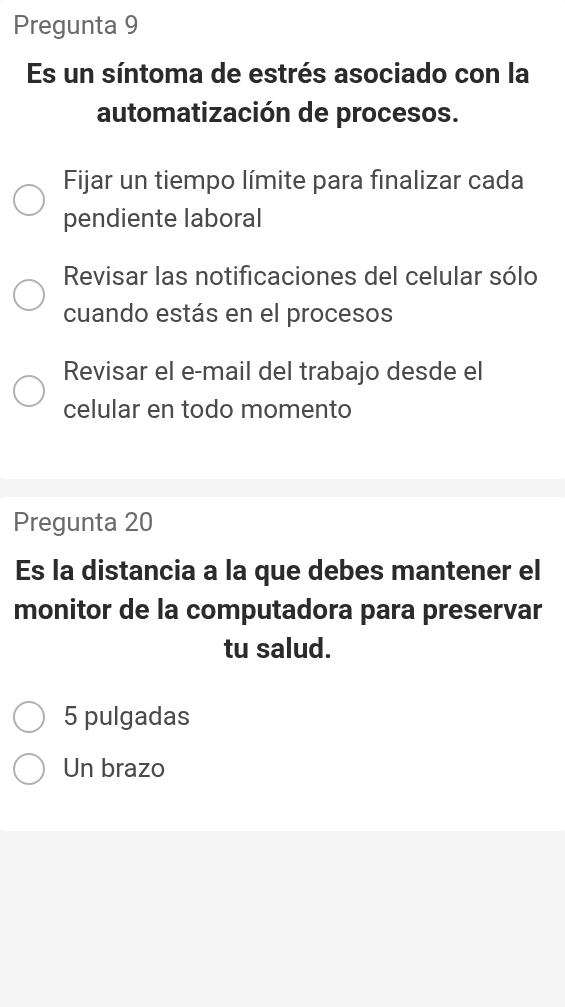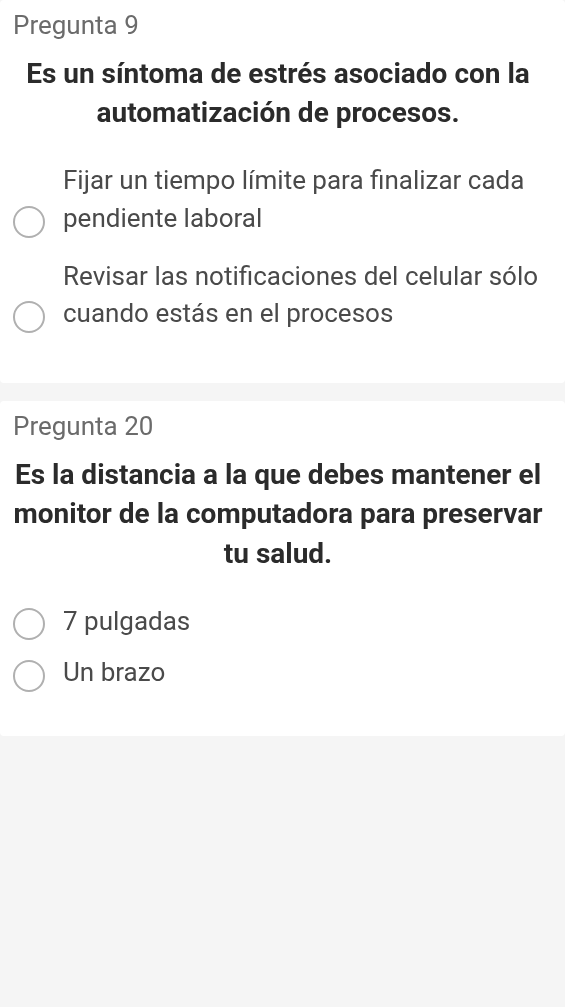--- a/index.html
+++ b/index.html
@@ -31,21 +31,21 @@
   .question-text {
     font-size: 28px;
     font-weight: 700;
     color: #2b2b2b;
     line-height: 1.4;
     margin-bottom: 30px;
     text-align: center;
   }
   .option-row {
     display: flex;
-    align-items: flex-end;
+    align-items: center;
     gap: 18px;
     margin-bottom: 20px;
     cursor: pointer;
   }
   .option-row.compact {
     margin-bottom: 14px;
   }
   .radio {
     flex-shrink: 0;
     width: 32px;
@@ -69,27 +69,31 @@
   <div class="question-text">Es un síntoma de estrés asociado con la automatización de procesos.</div>
 
   <div class="option-row">
     <div class="radio"></div>
     <div class="option-label">Fijar un tiempo límite para finalizar cada pendiente laboral</div>
   </div>
   <div class="option-row">
     <div class="radio"></div>
     <div class="option-label">Revisar las notificaciones del celular sólo cuando estás en el procesos</div>
   </div>
+  <div class="option-row">
+    <div class="radio"></div>
+    <div class="option-label">Revisar el e-mail del trabajo desde el celular en todo momento</div>
+  </div>
 </div>
 
 <div class="question-card">
   <div class="question-number">Pregunta 20</div>
   <div class="question-text">Es la distancia a la que debes mantener el monitor de la computadora para preservar tu salud.</div>
 
   <div class="option-row compact">
     <div class="radio"></div>
-    <div class="option-label">7 pulgadas</div>
+    <div class="option-label">5 pulgadas</div>
   </div>
   <div class="option-row compact">
     <div class="radio"></div>
     <div class="option-label">Un brazo</div>
   </div>
 </div>
 
 </body></html>

